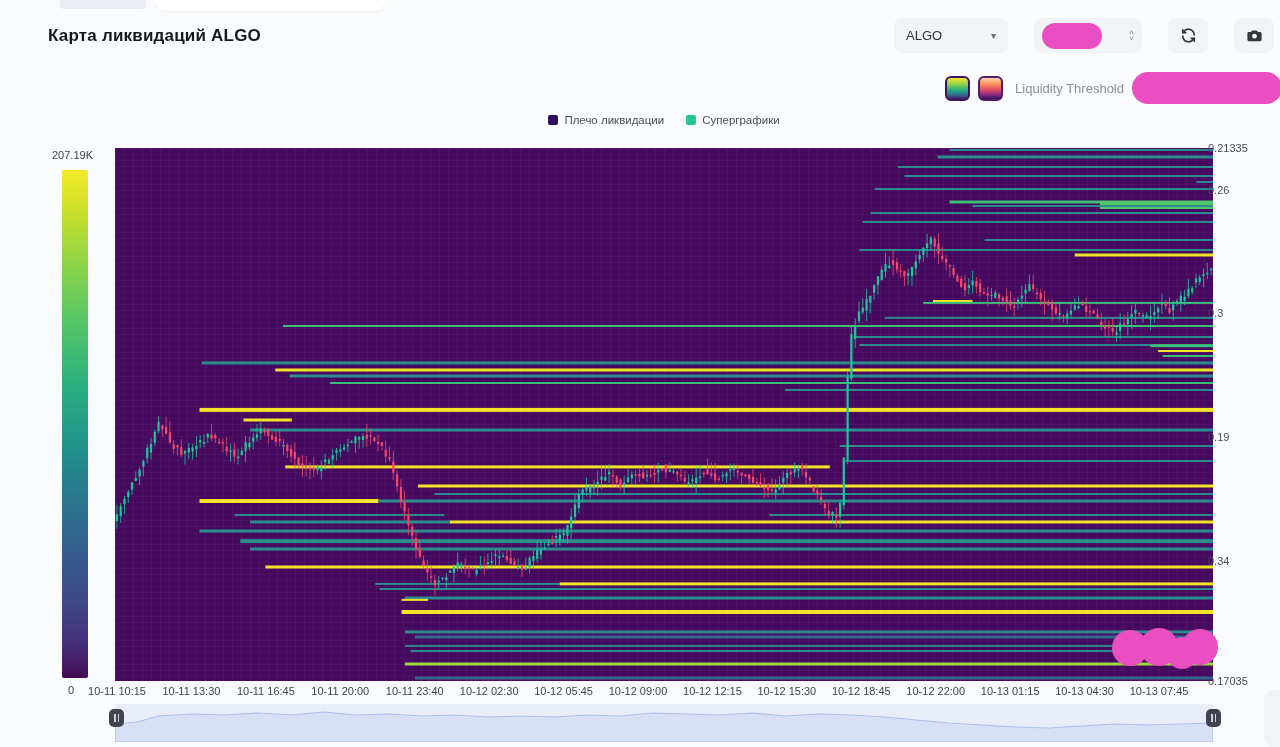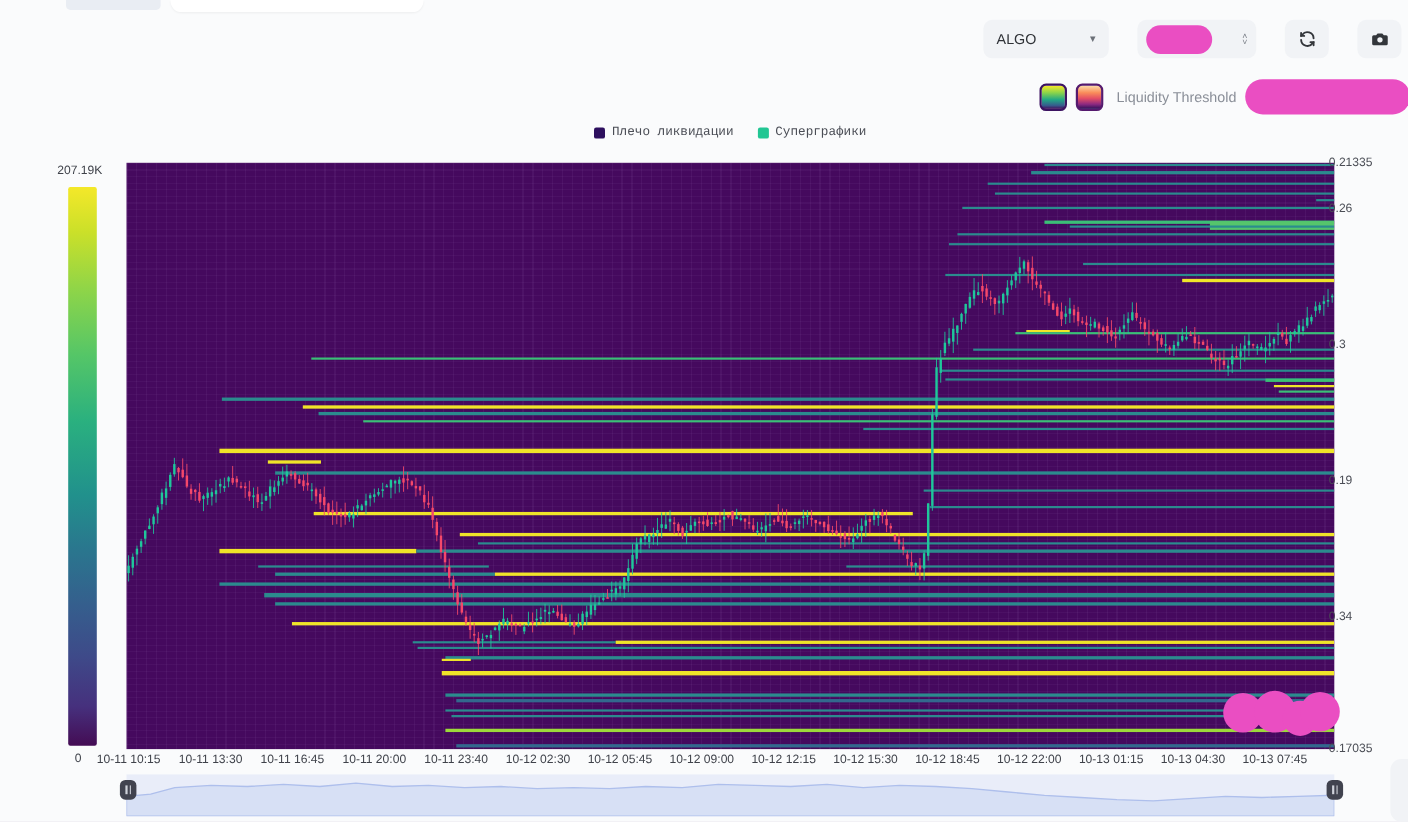--- a/index.html
+++ b/index.html
@@ -17,21 +17,21 @@
   .chev{font-size:10px;color:#6b7077;}
   .step-arrows{display:flex;flex-direction:column;line-height:6px;font-size:8px;color:#7a7f87;}
   
   .thresh-row{position:absolute;top:72px;right:6px;display:flex;align-items:center;gap:8px;}
   .swatch{width:21px;height:21px;border-radius:6px;border:2px solid #3c1361;}
   .swatch.viridis{background:linear-gradient(180deg,#f4e829 0%,#8bd44a 30%,#22a884 60%,#365c8d 85%,#440f5c 100%);}
   .swatch.magma{background:linear-gradient(180deg,#fcd9a7 0%,#f98c5a 30%,#e34e65 55%,#8c2981 80%,#2c1159 100%);border-color:#551a6e;}
   .thresh-label{font-size:13px;color:#8a8f98;margin-left:4px;}
   
   .plot-legend{position:absolute;left:115px;top:114px;width:1098px;display:flex;justify-content:center;gap:22px;}
-  .plot-legend .item{display:flex;align-items:center;gap:6px;font-size:11.5px;color:#4a4d55;cursor:pointer;font-family:Liberation Mono, monospace;}
+  .plot-legend .item{display:flex;align-items:center;gap:6px;font-size:11.5px;color:#4a4d55;cursor:pointer;}
   .plot-legend .sq{width:10px;height:10px;border-radius:2px;display:inline-block;}
   
   .cbar-max{position:absolute;left:52px;top:149px;font-size:11px;color:#3f424a;}
   .cbar{position:absolute;left:62px;top:170px;width:26px;height:508px;border-radius:2px;
     background:linear-gradient(180deg,#f4e829 0%,#cbe029 8%,#8bd44a 19%,#55c667 30%,#2ab07f 42%,#21918c 55%,#2a768e 65%,#355e8d 75%,#3e4a89 84%,#46307d 93%,#440c54 100%);}
   .cbar-min{position:absolute;left:68px;top:684px;font-size:11px;color:#3f424a;}
   
   #plot{position:absolute;left:115px;top:148px;width:1098px;height:533px;background-color:#45095e;
     background-image:repeating-linear-gradient(to right,rgba(221,190,255,.055) 0 1px,transparent 1px 9px),
                      repeating-linear-gradient(to bottom,rgba(221,190,255,.045) 0 1px,transparent 1px 6px);}
@@ -49,20 +49,21 @@
   .m-round{border-radius:50%;}
   .m-pill{border-radius:15px;}
 </style>
 </head>
 <body>
 <div id="stage">
 
   <div class="tab-ghost"></div>
   <div class="tab-white"></div>
 
+  <div class="page-title">Карта ликвидаций ALGO</div>
 
   <div class="controls">
     <div class="ctl select">
       <span>ALGO</span>
       <span class="chev">▾</span>
     </div>
     <div class="ctl stepper">
       <span class="pinkmask m-pill" style="position: relative; width: 60px; height: 26px; background: rgb(234, 78, 194);"></span>
       <span class="step-arrows">
           <span>˄</span>

